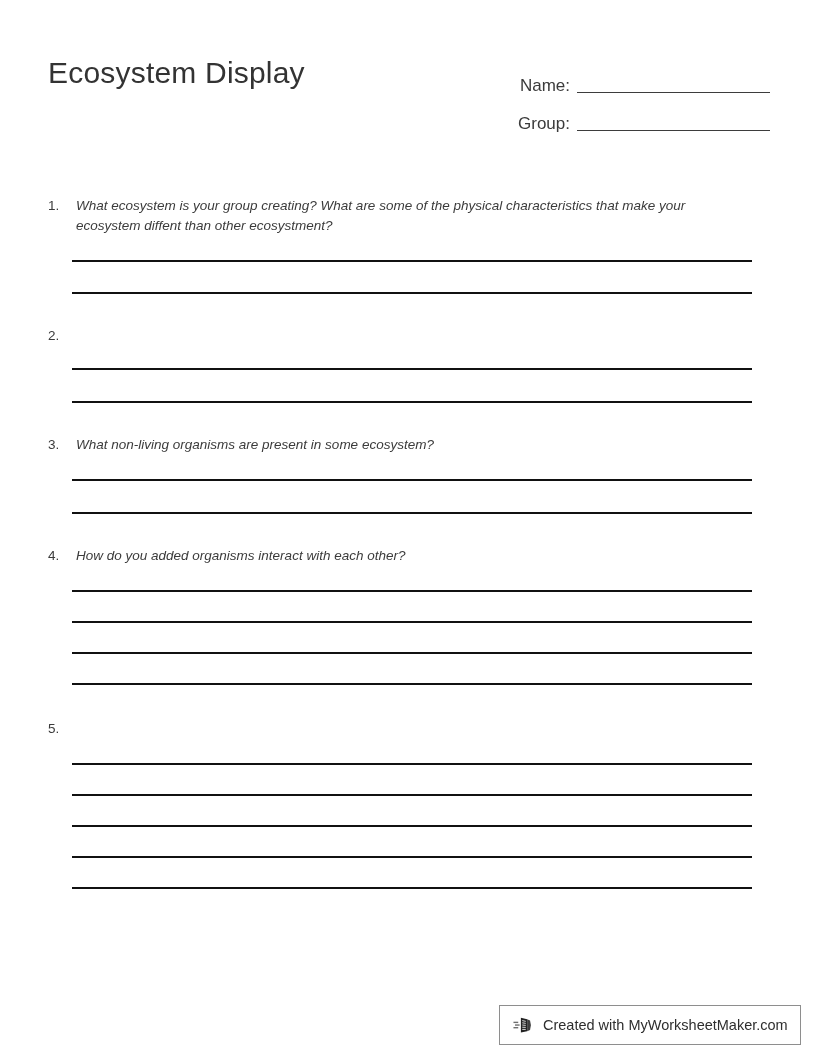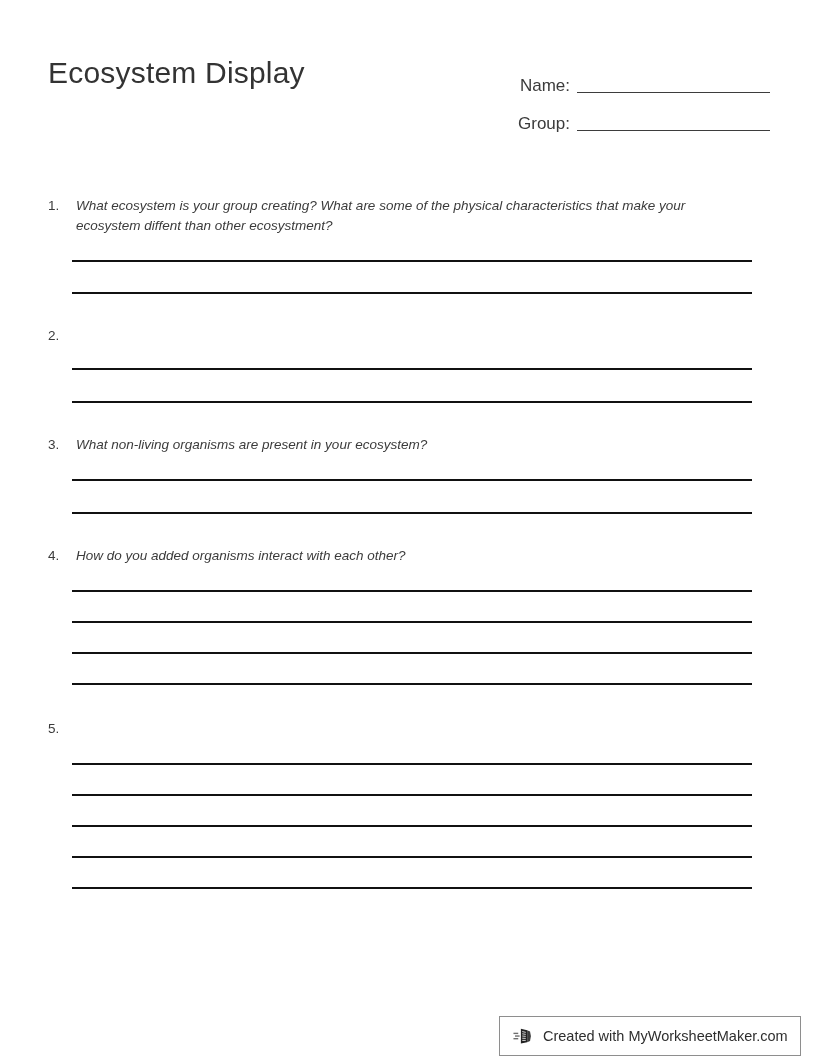--- a/index.html
+++ b/index.html
@@ -128,21 +128,20 @@
     left: 499px;
     top: 1005px;
     width: 302px;
     height: 40px;
     border: 1px solid #8e8e8e;
     background: #ffffff;
     display: flex;
     align-items: center;
     box-sizing: border-box;
     padding-left: 13px;
-    margin-top: 11px;
   }
 
   .badge-logo {
     width: 22px;
     height: 22px;
     flex: 0 0 22px;
     margin-right: 8px;
     display: block;
   }
 
@@ -203,21 +202,21 @@
         <div class="answer-line"></div>
         <div class="gap-line" style="height:31px"></div>
         <div class="answer-line"></div>
       </div>
       <div class="gap-after" style="height:32px"></div>
     </div>
 
     <div class="question-block">
       <div class="question-row">
         <div class="q-number">3.</div>
-        <div class="q-text">What non-living organisms are present in your ecosystem?</div>
+        <div class="q-text">What non-living organisms are present in some ecosystem?</div>
       </div>
       <div class="gap-lead" style="height:24px"></div>
       <div class="answer-lines">
         <div class="answer-line"></div>
         <div class="gap-line" style="height:31px"></div>
         <div class="answer-line"></div>
       </div>
       <div class="gap-after" style="height:32px"></div>
     </div>
 

